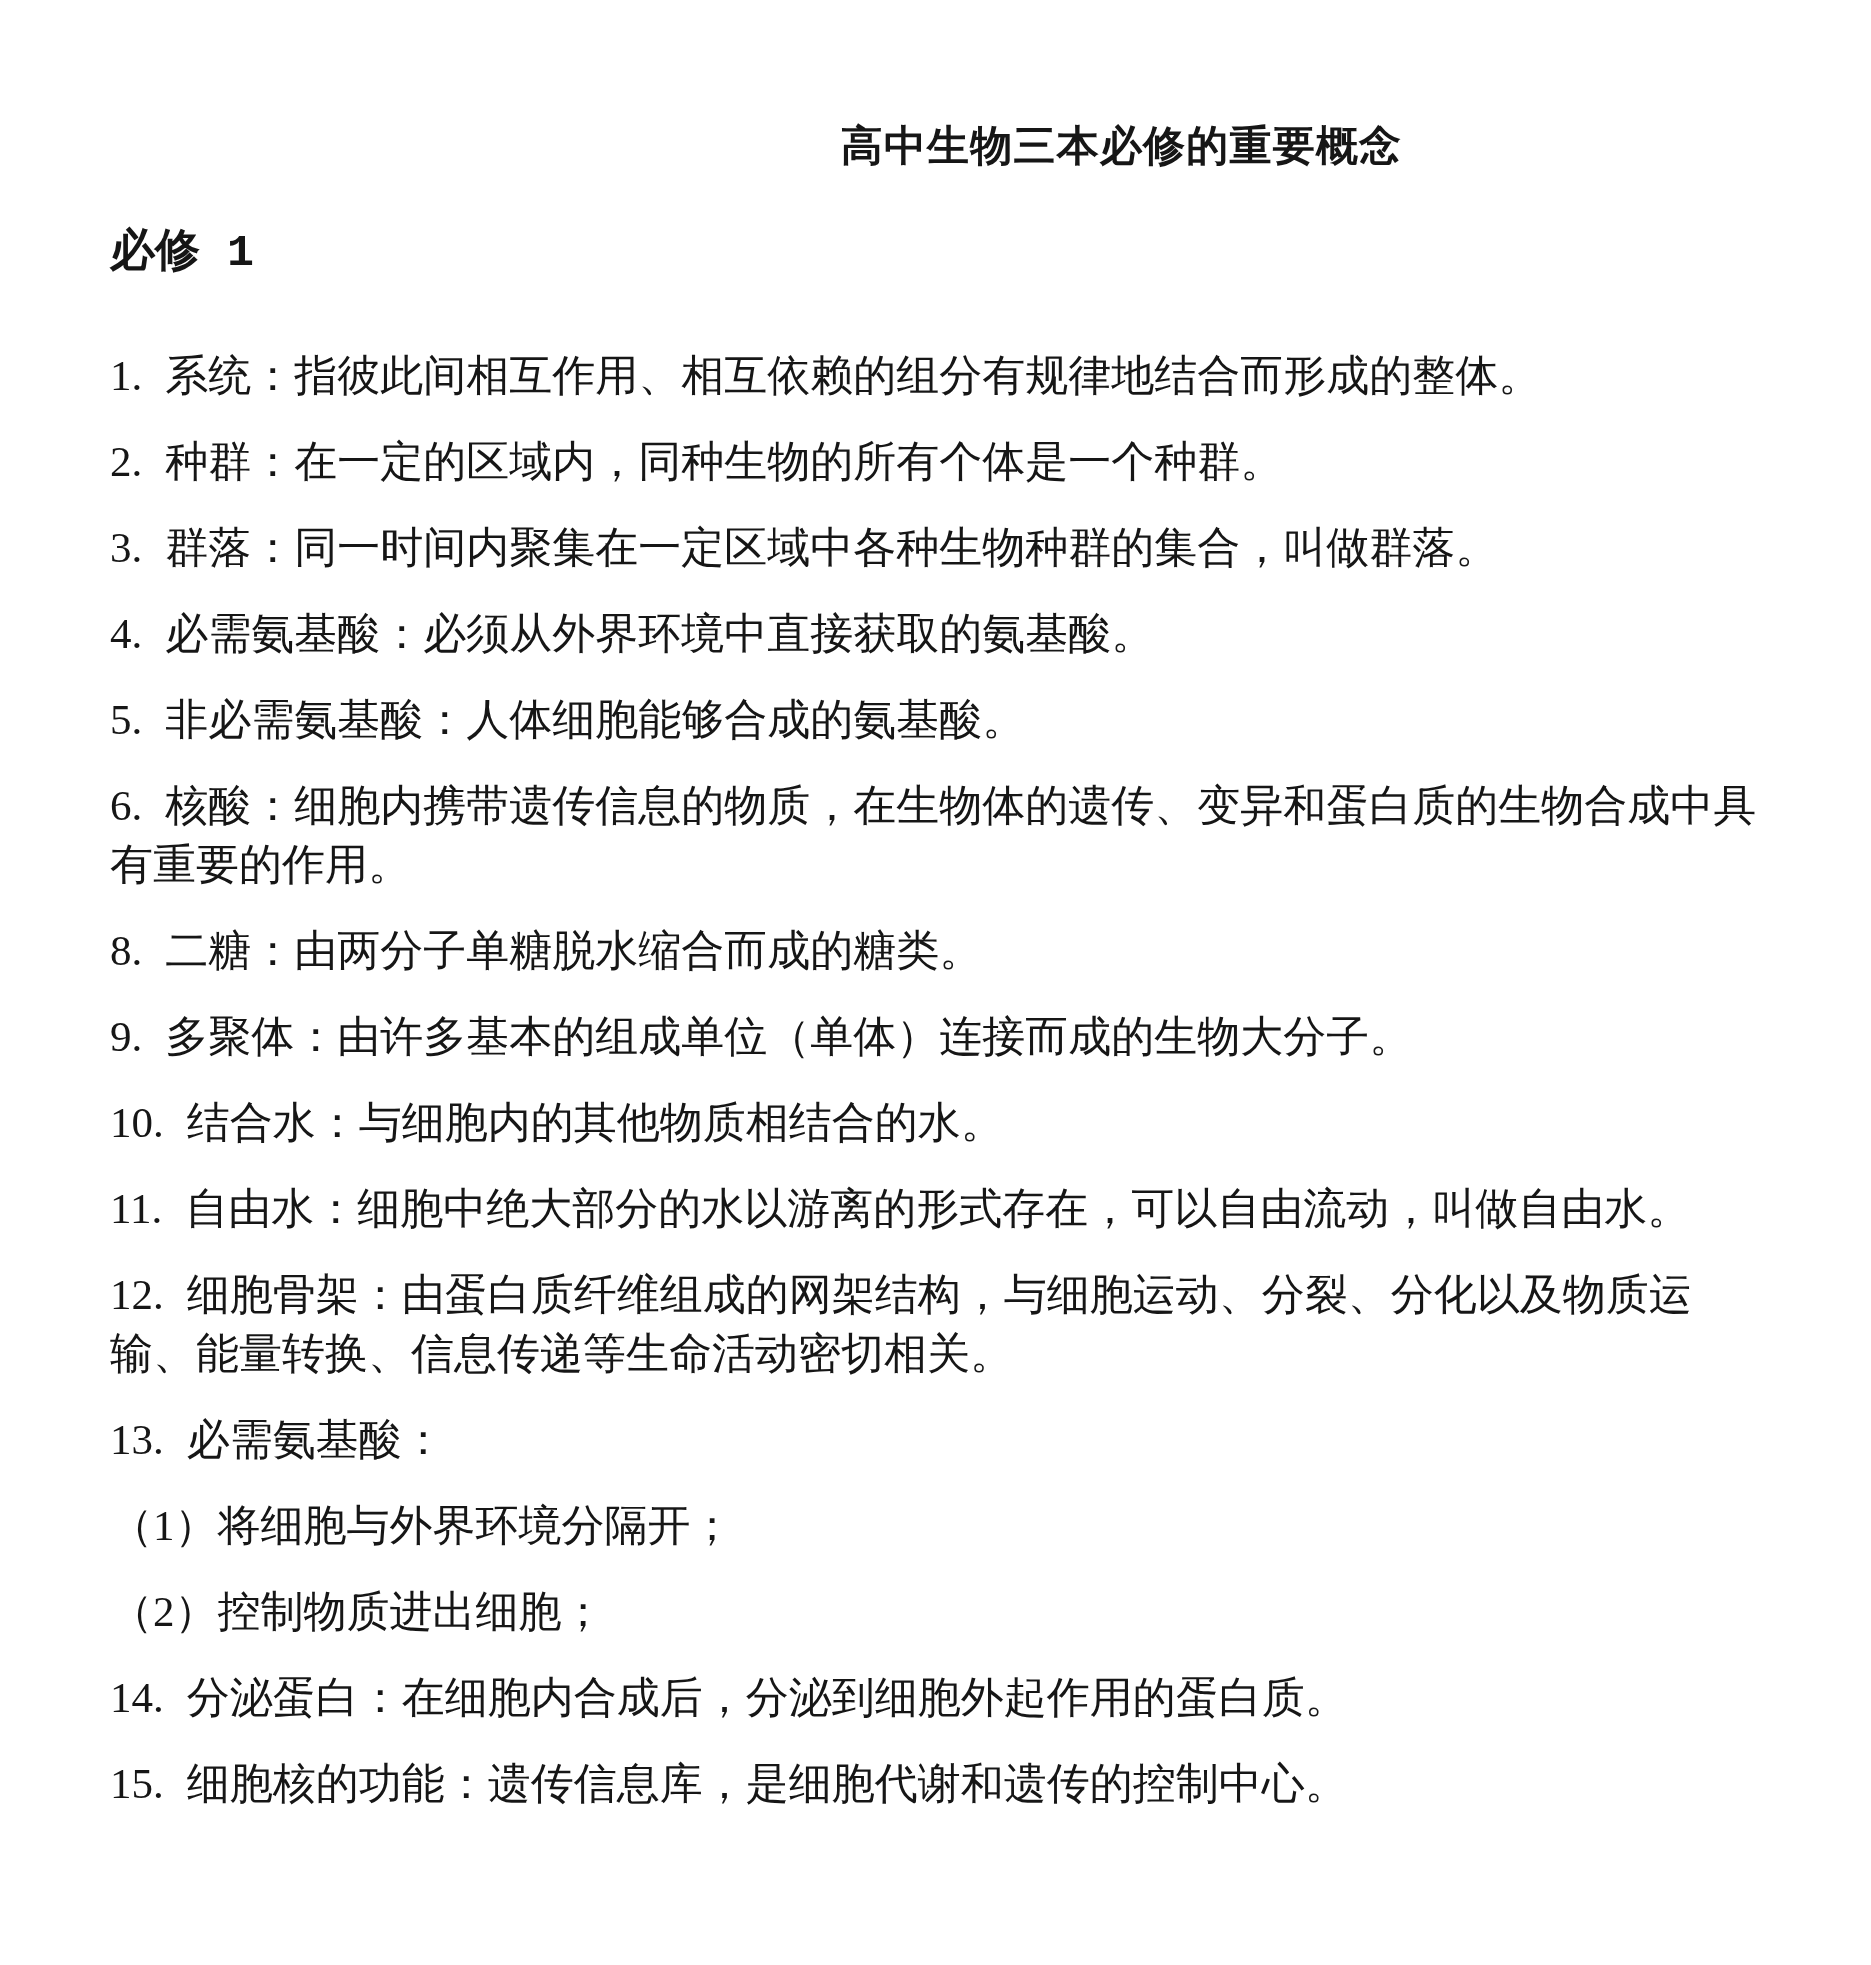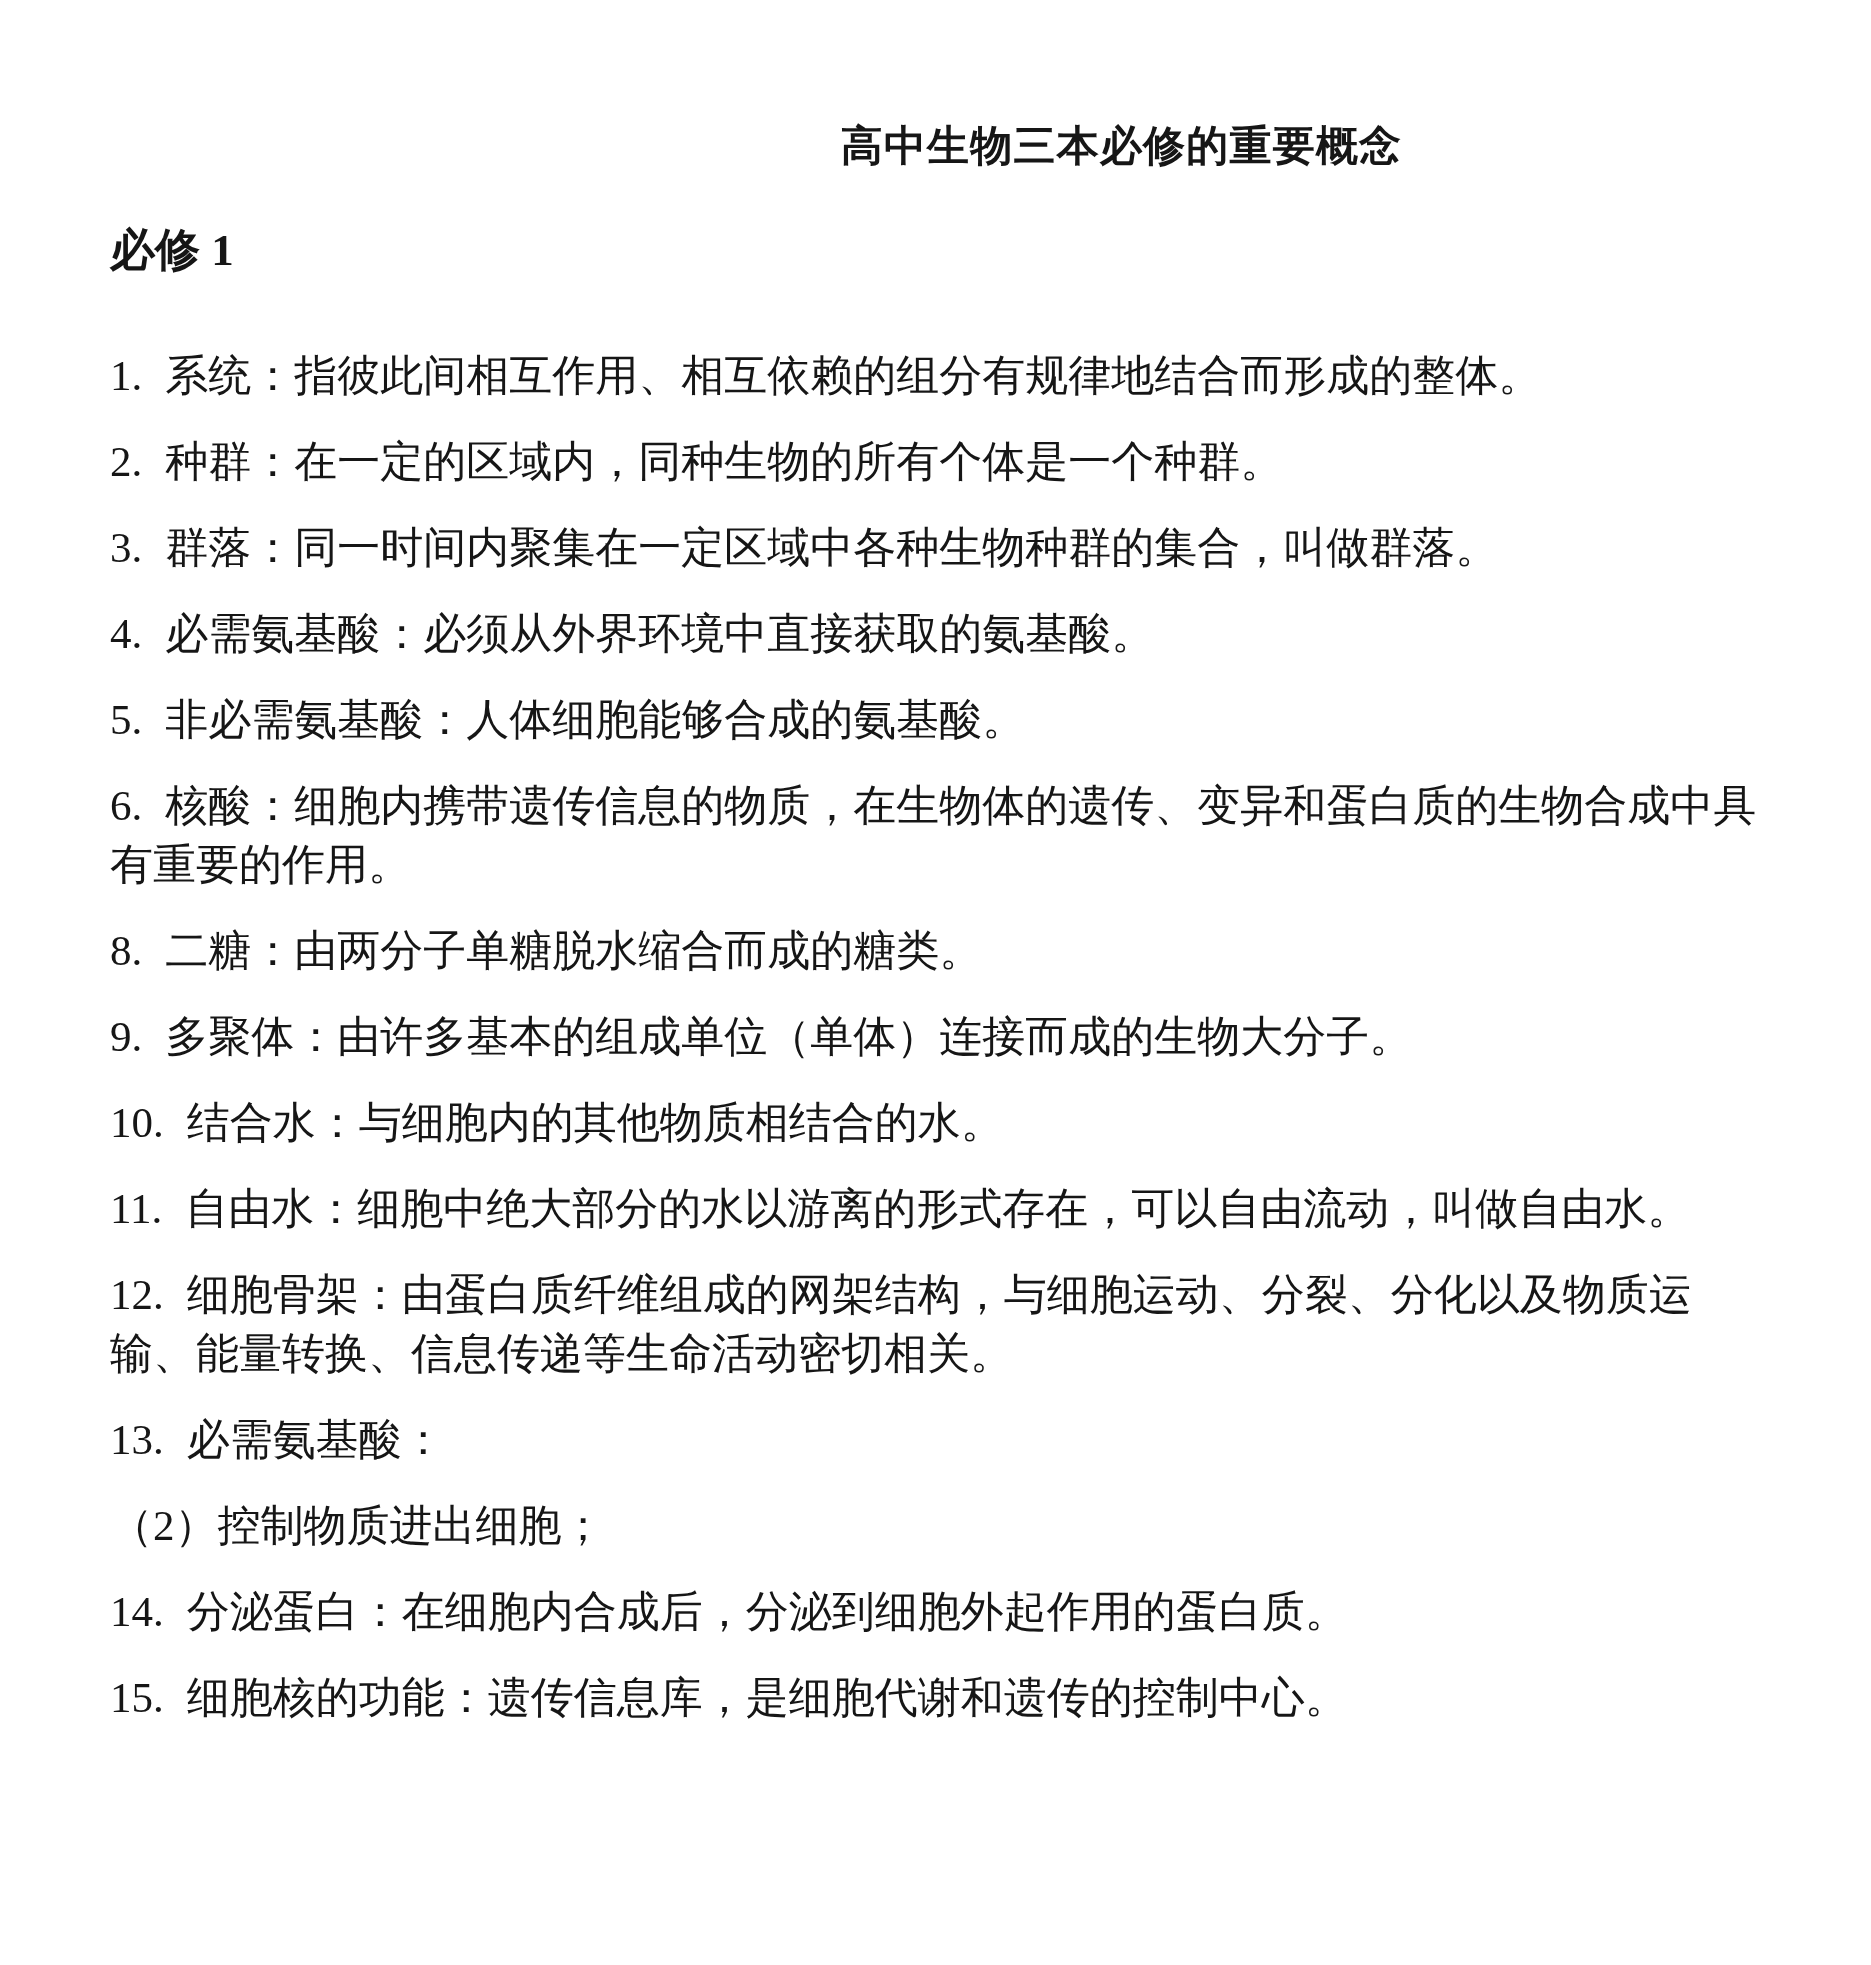--- a/index.html
+++ b/index.html
@@ -23,20 +23,21 @@
     font-weight: 700;
     margin: 0 0 0 367px;
     letter-spacing: 1.2px;
     white-space: nowrap;
     text-align: center;
   }
   .section-heading {
     font-size: 45px;
     font-weight: 700;
     margin: 46px 0 0 0;
+    font-family: Liberation Mono, monospace;
   }
   .items {
     margin-top: 66px;
   }
   .item {
     font-size: 43px;
     line-height: 59px;
     margin: 0 0 27px 0;
     text-align: left;
     word-break: break-all;
@@ -73,20 +74,21 @@
   <p class="item"><span class="num">9.</span><span class="txt">多聚体：由许多基本的组成单位（单体）连接而成的生物大分子。</span></p>
 
   <p class="item"><span class="num">10.</span><span class="txt">结合水：与细胞内的其他物质相结合的水。</span></p>
 
   <p class="item"><span class="num">11.</span><span class="txt">自由水：细胞中绝大部分的水以游离的形式存在，可以自由流动，叫做自由水。</span></p>
 
   <p class="item"><span class="num">12.</span><span class="txt">细胞骨架：由蛋白质纤维组成的网架结构，与细胞运动、分裂、分化以及物质运输、能量转换、信息传递等生命活动密切相关。</span></p>
 
   <p class="item"><span class="num">13.</span><span class="txt">必需氨基酸：</span></p>
 
+  <p class="item"><span class="txt">（1）将细胞与外界环境分隔开；</span></p>
 
   <p class="item"><span class="txt">（2）控制物质进出细胞；</span></p>
 
 
   <p class="item"><span class="num">14.</span><span class="txt">分泌蛋白：在细胞内合成后，分泌到细胞外起作用的蛋白质。</span></p>
 
   <p class="item"><span class="num">15.</span><span class="txt">细胞核的功能：遗传信息库，是细胞代谢和遗传的控制中心。</span></p>
 
 </div>
 

